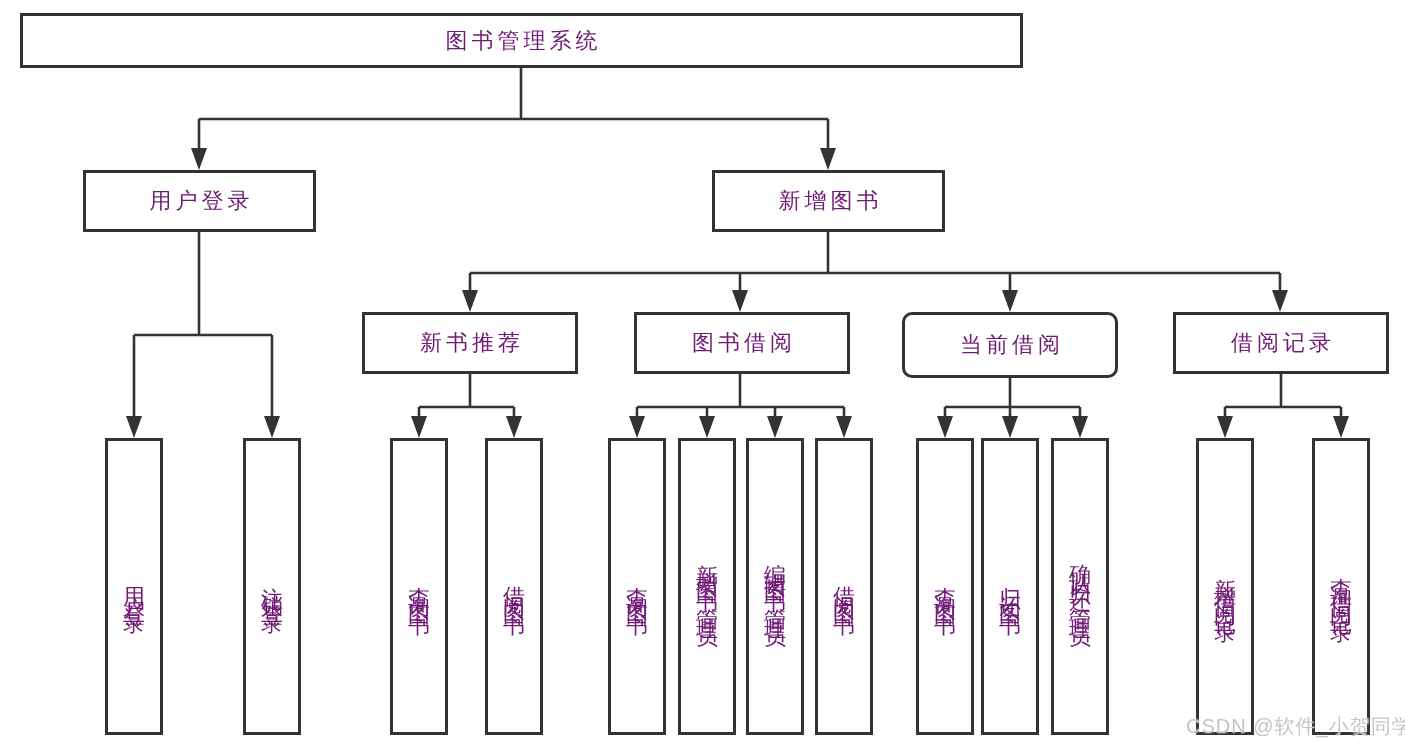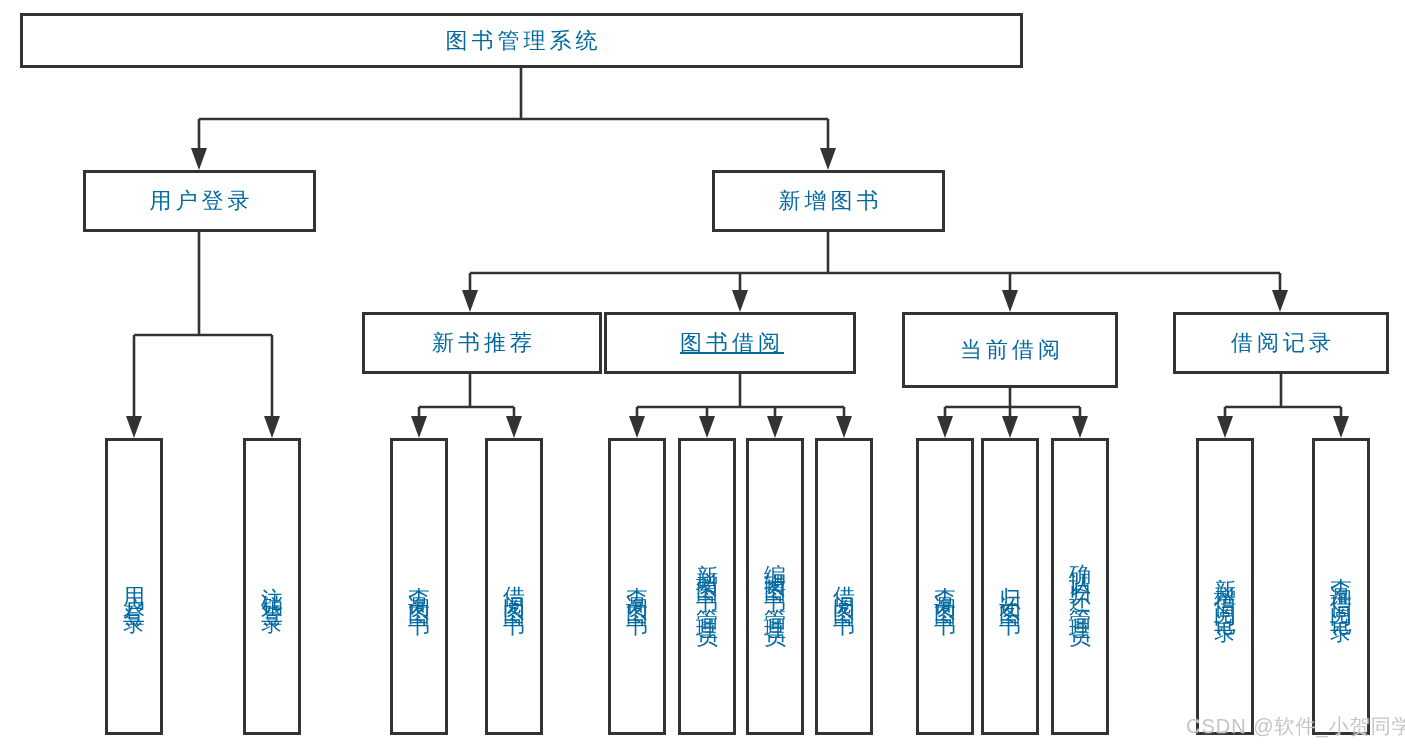--- a/index.html
+++ b/index.html
@@ -18,21 +18,21 @@
     pointer-events: none;
   }
   .box {
     position: absolute;
     box-sizing: border-box;
     background: #ffffff;
     border: 3px solid #333333;
     display: flex;
     align-items: center;
     justify-content: center;
-    color: #0369a1;
+    color: #701a75;
     z-index: 2;
   }
   .h-box {
     font-size: 22px;
     letter-spacing: 4px;
     text-indent: 4px;
     white-space: nowrap;
   }
   .v-box {
     width: 58px;
@@ -117,27 +117,27 @@
     <span>图书管理系统</span>
   </div>
 
   <div class="box h-box" style="left:83px; top:170px; width:233px; height:62px;">
     <span>用户登录</span>
   </div>
   <div class="box h-box" style="left:712px; top:170px; width:233px; height:62px;">
     <span>新增图书</span>
   </div>
 
-  <div class="box h-box" style="left:362px; top:312px; width:240px; height:62px;">
+  <div class="box h-box" style="left:362px; top:312px; width:216px; height:62px;">
     <span>新书推荐</span>
   </div>
-  <div class="box h-box" style="left:604px; top:312px; width:252px; height:62px;text-decoration:underline;">
+  <div class="box h-box" style="left:634px; top:312px; width:216px; height:62px;">
     <span>图书借阅</span>
   </div>
-  <div class="box h-box" style="left:902px; top:312px; width:216px; height:76px;">
+  <div class="box h-box" style="left:902px; top:312px; width:216px; height:66px;border-radius:10px;">
     <span>当前借阅</span>
   </div>
   <div class="box h-box" style="left:1173px; top:312px; width:216px; height:62px;">
     <span>借阅记录</span>
   </div>
 
   <div class="box v-box" style="left:105px;">
     <span>用户登录</span>
   </div>
   <div class="box v-box" style="left:243px;">

